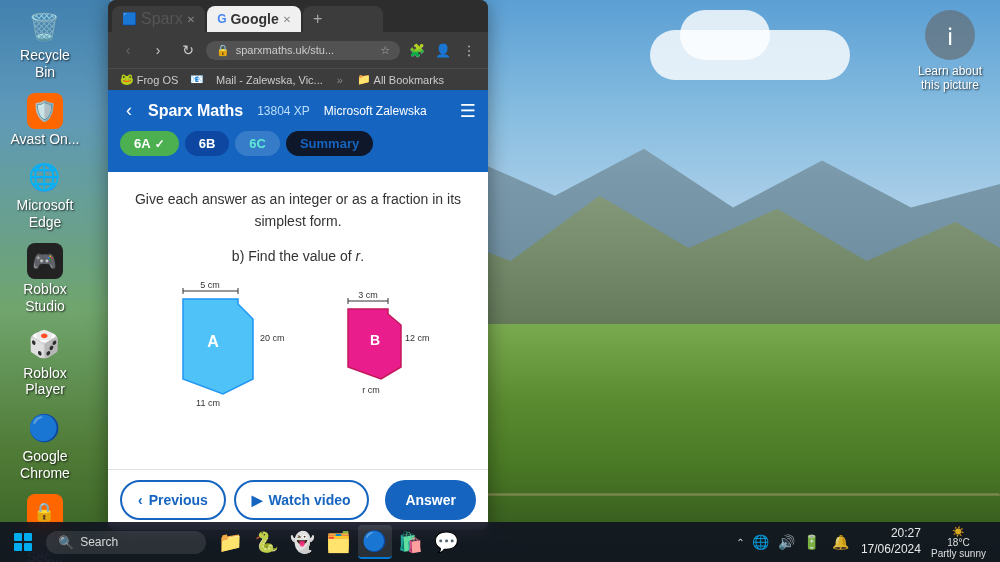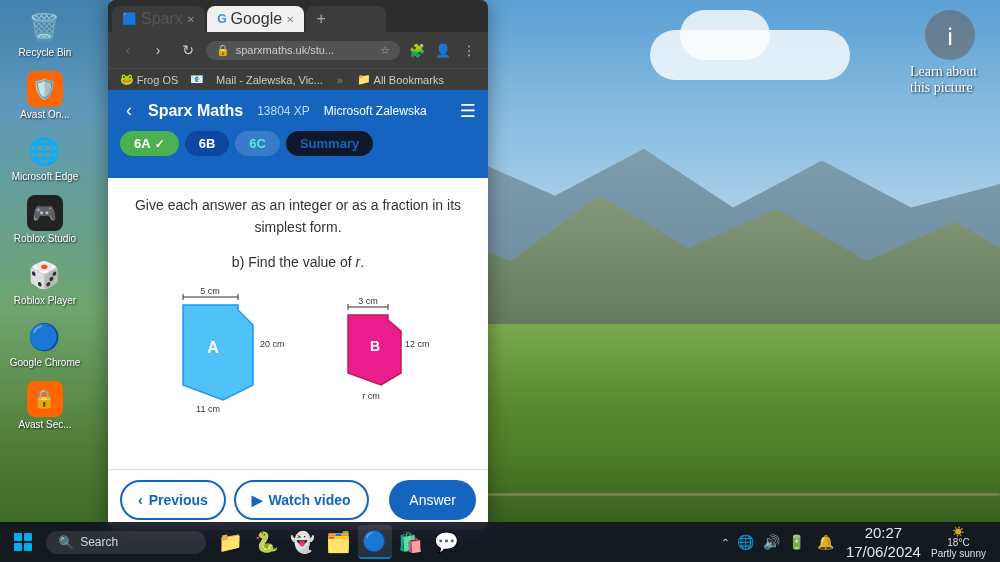--- a/index.html
+++ b/index.html
@@ -98,21 +98,21 @@
     }
 
     .icon-img {
       width: 36px; height: 36px;
       border-radius: 8px;
       display: flex; align-items: center; justify-content: center;
       font-size: 20px;
     }
 
     .icon-label {
-      font-size: 10px;
+      font-size: 14px;
       color: white;
       text-align: center;
       text-shadow: 1px 1px 2px rgba(0,0,0,0.8);
       line-height: 1.2;
     }
 
     
     .corner-icon {
       position: absolute;
       top: 10px; right: 10px;
@@ -126,25 +126,24 @@
     .corner-icon-circle {
       width: 50px; height: 50px;
       border-radius: 50%;
       background: rgba(100,100,100,0.6);
       display: flex; align-items: center; justify-content: center;
       font-size: 24px;
       color: white;
     }
 
     .corner-icon-label {
-      font-size: 14px;
-      color: white;
-      text-align: left;
+      font-size: 12px;
+      color: white;
+      text-align: center;
       text-shadow: 1px 1px 2px rgba(0,0,0,0.8);
-      font-family: Liberation Serif, serif;
     }
 
     
     .browser-window {
       position: absolute;
       top: 0; left: 108px;
       width: 380px;
       height: 530px;
       border-radius: 8px;
       overflow: hidden;
@@ -309,21 +308,21 @@
       color: white;
       font-size: 18px;
       cursor: pointer;
     }
 
     
     .sparx-tabs {
       display: flex;
       align-items: center;
       background: #1565c0;
-      padding: 0 12px 22px;
+      padding: 0 12px 16px;
       gap: 6px;
       flex-shrink: 0;
     }
 
     .sparx-tab {
       padding: 5px 14px;
       border-radius: 20px;
       font-size: 13px;
       font-weight: 600;
       cursor: pointer;
@@ -418,21 +417,21 @@
     }
 
     .btn-answer {
       margin-left: auto;
       padding: 10px 20px;
       border-radius: 24px;
       border: none;
       background: #1565c0;
       color: white;
       font-size: 14px;
-      font-weight: 400;
+      font-weight: 700;
       cursor: pointer;
     }
 
     
     .taskbar {
       position: absolute;
       bottom: 0; left: 0; right: 0;
       height: 40px;
       background: rgba(10, 10, 30, 0.85);
       backdrop-filter: blur(10px);
@@ -513,22 +512,22 @@
     .taskbar-sys-icons {
       display: flex;
       align-items: center;
       gap: 8px;
       color: rgba(255,255,255,0.85);
       font-size: 12px;
     }
 
     .taskbar-clock {
       color: rgba(255,255,255,0.9);
-      font-size: 15px;
-      text-align: center;
+      font-size: 12px;
+      text-align: right;
       line-height: 1.3;
     }
 
     .taskbar-notification {
       width: 28px; height: 28px;
       display: flex; align-items: center; justify-content: center;
       cursor: pointer;
       border-radius: 4px;
       color: rgba(255,255,255,0.85);
       font-size: 14px;
@@ -590,21 +589,21 @@
     <div class="browser-chrome">
 
       <div class="browser-tabs">
         <div class="browser-tab">
           <span class="tab-favicon">🟦</span>
           <span style="font-size:16px; color:#555;">Sparx</span>
           <span class="tab-close">✕</span>
         </div>
         <div class="browser-tab active">
           <span class="tab-favicon" style="color:#4285f4; font-weight:bold;">G</span>
-          <span style="font-size:16px;">Google</span>
+          <span style="font-size:14px;font-weight:bold;">Google</span>
           <span class="tab-close">✕</span>
         </div>
         <div class="browser-tab">
           <span style="font-size:16px; color:#aaa;">+</span>
         </div>
       </div>
 
       <div class="browser-toolbar">
         <div class="nav-btn disabled">‹</div>
         <div class="nav-btn">›</div>

